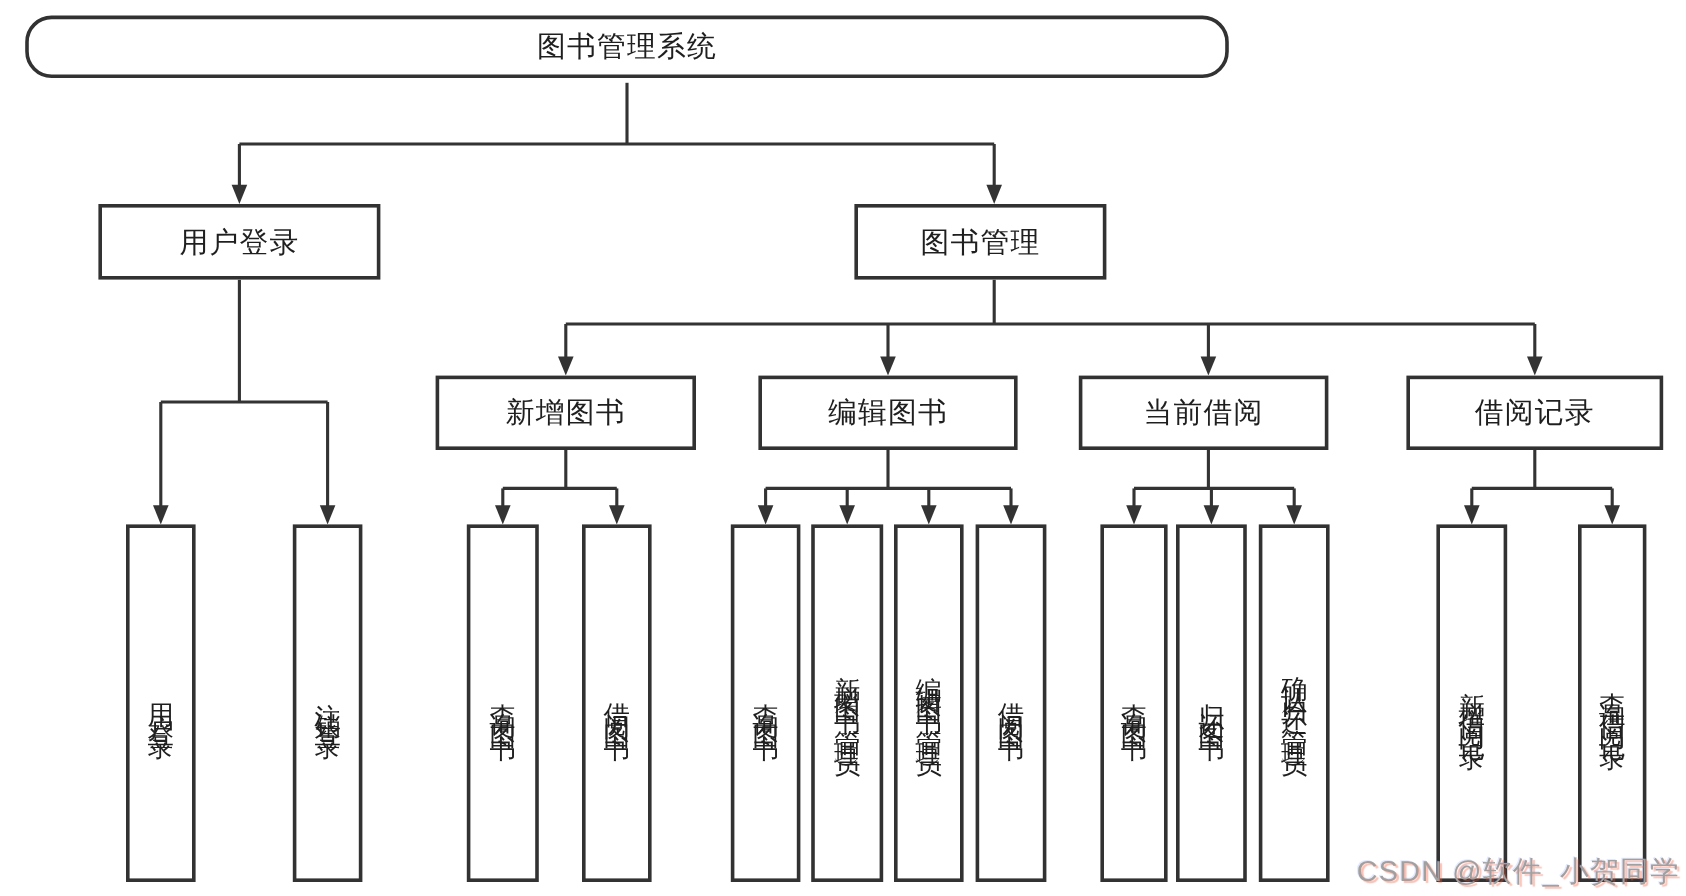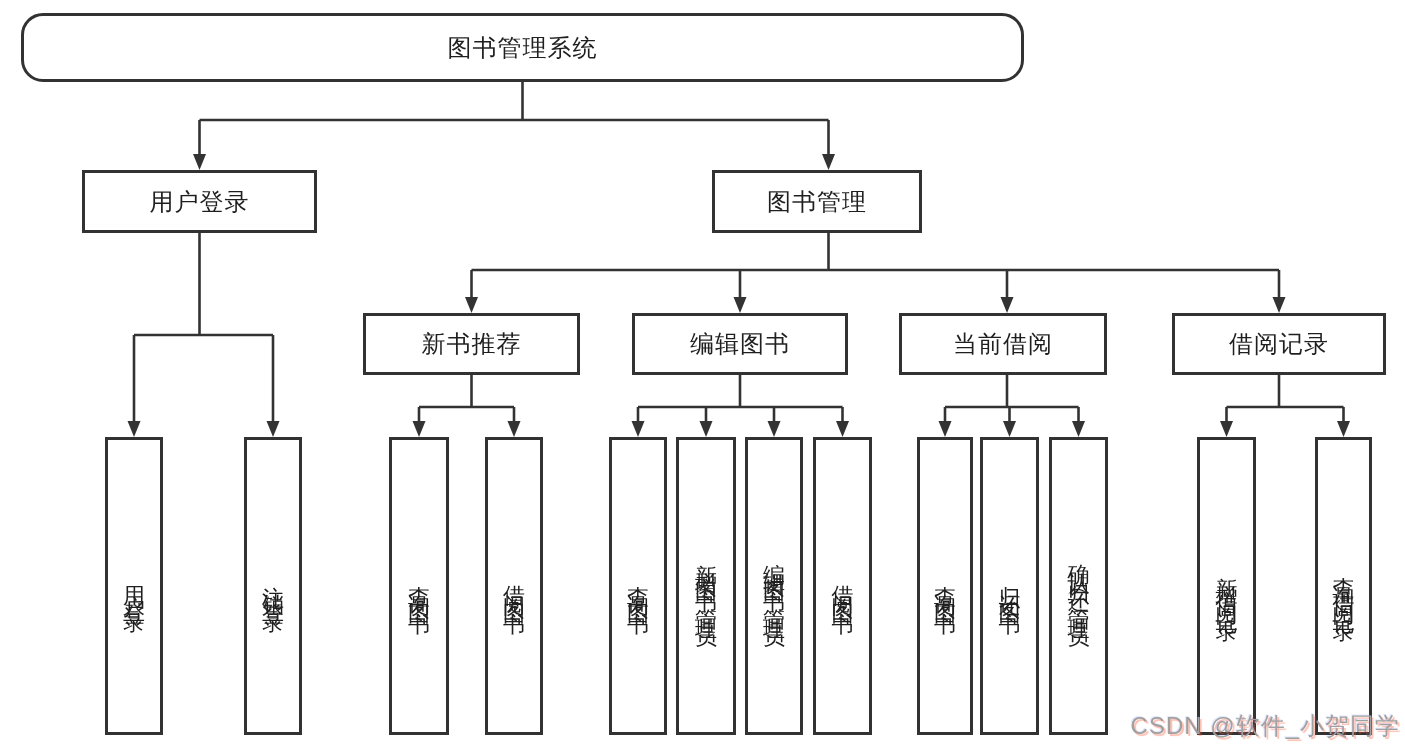--- a/index.html
+++ b/index.html
@@ -113,33 +113,33 @@
       <polygon points="1072,421 1085,421 1078.5,437"></polygon>
 
     <path d="M1279 375 V407"></path>
     <path d="M1226.5 407 H1343.5"></path>
     <path d="M1226.5 407 V423"></path>
       <polygon points="1220,421 1233,421 1226.5,437"></polygon>
     <path d="M1343.5 407 V423"></path>
       <polygon points="1337,421 1350,421 1343.5,437"></polygon>
   </svg>
 
-  <div class="node" style="left:21px; top:13px; width:1003px; height:69px;border-radius:22px;">
+  <div class="node" style="left:21px; top:13px; width:1003px; height:52px;border-radius:22px;">
     <span class="hlabel">图书管理系统</span>
   </div>
 
   <div class="node" style="left:82px; top:170px; width:235px; height:63px;">
     <span class="hlabel">用户登录</span>
   </div>
   <div class="node" style="left:712px; top:170px; width:210px; height:63px;">
     <span class="hlabel">图书管理</span>
   </div>
 
   <div class="node" style="left:363px; top:313px; width:217px; height:62px;">
-    <span class="hlabel">新书推荐</span>
+    <span class="hlabel">新增图书</span>
   </div>
   <div class="node" style="left:632px; top:313px; width:216px; height:62px;">
     <span class="hlabel">编辑图书</span>
   </div>
   <div class="node" style="left:899px; top:313px; width:208px; height:62px;">
     <span class="hlabel">当前借阅</span>
   </div>
   <div class="node" style="left:1172px; top:313px; width:214px; height:62px;">
     <span class="hlabel">借阅记录</span>
   </div>

